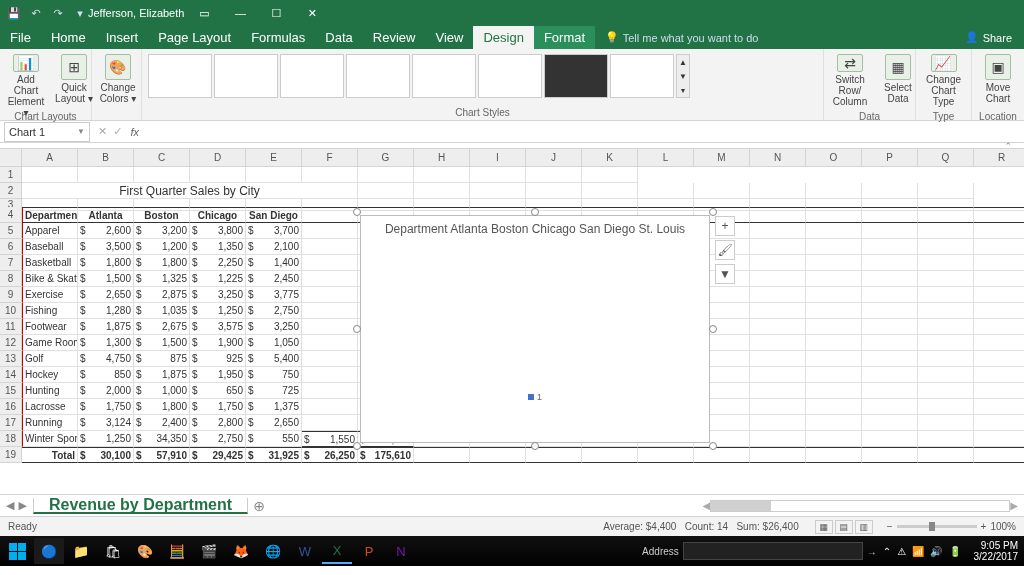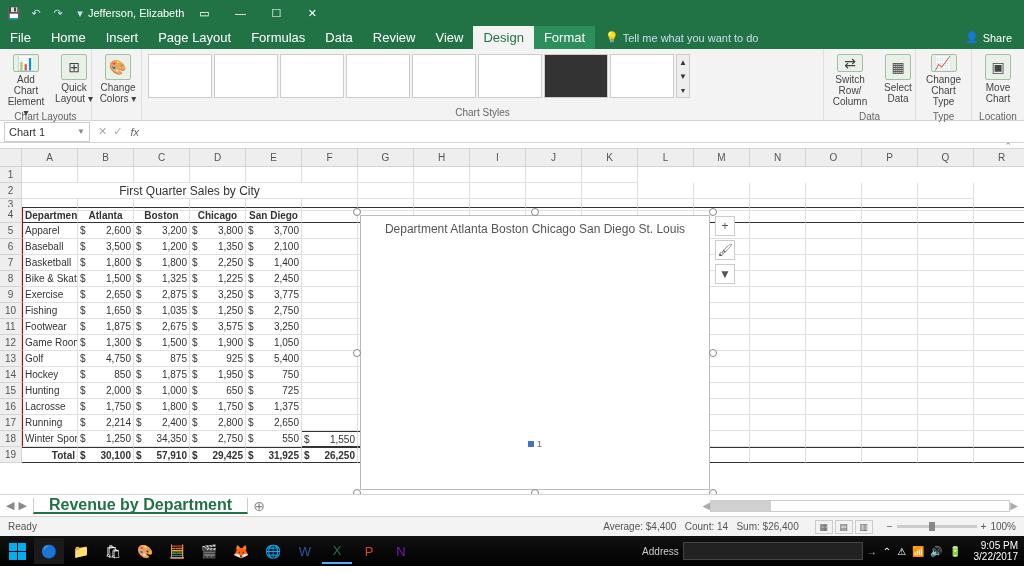--- a/index.html
+++ b/index.html
@@ -64,21 +64,21 @@
 .row.half { height: 8px; }
 .row.hdr .cell, .row.total .cell { border-top: 1px solid #333; border-bottom: 1px solid #333; font-weight: 600; }
 .row.hdr .cell.h { justify-content: center; }
 .row.total .cell.lbl { justify-content: flex-end; }
 .cell.sel-tl { border-top: 1px solid #c00; border-left: 1px solid #c00; }
 .cell.sel-t { border-top: 1px solid #c00; }
 .cell.sel-l { border-left: 1px solid #c00; }
 .cell.bt { border-top: 1px solid #333; border-bottom: 1px solid #333; }
 
 
-.chartobj { position: absolute; left: 360px; top: 66px; width: 350px; height: 275px; background: #fff; border: 1px solid #bbb; }
+.chartobj { position: absolute; left: 360px; top: 66px; width: 350px; height: 228px; background: #fff; border: 1px solid #bbb; }
 .chartobj .handles { position: absolute; inset: -4px; }
 .chandle { position: absolute; width: 8px; height: 8px; background: #fff; border: 1px solid #888; border-radius: 50%; }
 .chandle.tl { left: -4px; top: -4px; }
 .chandle.tm { left: calc(50% - 4px); top: -4px; }
 .chandle.tr { right: -4px; top: -4px; }
 .chandle.ml { left: -4px; top: calc(50% - 4px); }
 .chandle.mr { right: -4px; top: calc(50% - 4px); }
 .chandle.bl { left: -4px; bottom: -4px; }
 .chandle.bm { left: calc(50% - 4px); bottom: -4px; }
 .chandle.br { right: -4px; bottom: -4px; }
@@ -443,21 +443,21 @@
         <div class="cell"></div>
         <div class="cell"></div>
         <div class="cell"></div>
         <div class="cell"></div>
         <div class="cell"></div>
         <div class="cell"></div>
       </div>
       <div class="row">
         <div class="rh">10</div>
         <div class="cell sel-l">Fishing</div>
-        <div class="cell money num">1,650</div>
+        <div class="cell money num">1,280</div>
         <div class="cell money num">1,035</div>
         <div class="cell money num">1,250</div>
         <div class="cell money num">2,750</div>
         <div class="cell"></div>
         <div class="cell"></div>
         <div class="cell"></div>
         <div class="cell"></div>
         <div class="cell"></div>
         <div class="cell"></div>
         <div class="cell"></div>
@@ -590,21 +590,21 @@
         <div class="cell"></div>
         <div class="cell"></div>
         <div class="cell"></div>
         <div class="cell"></div>
         <div class="cell"></div>
         <div class="cell"></div>
       </div>
       <div class="row">
         <div class="rh">17</div>
         <div class="cell sel-l">Running</div>
-        <div class="cell money num">2,214</div>
+        <div class="cell money num">3,124</div>
         <div class="cell money num">2,400</div>
         <div class="cell money num">2,800</div>
         <div class="cell money num">2,650</div>
         <div class="cell"></div>
         <div class="cell"></div>
         <div class="cell"></div>
         <div class="cell"></div>
         <div class="cell"></div>
         <div class="cell"></div>
         <div class="cell"></div>

